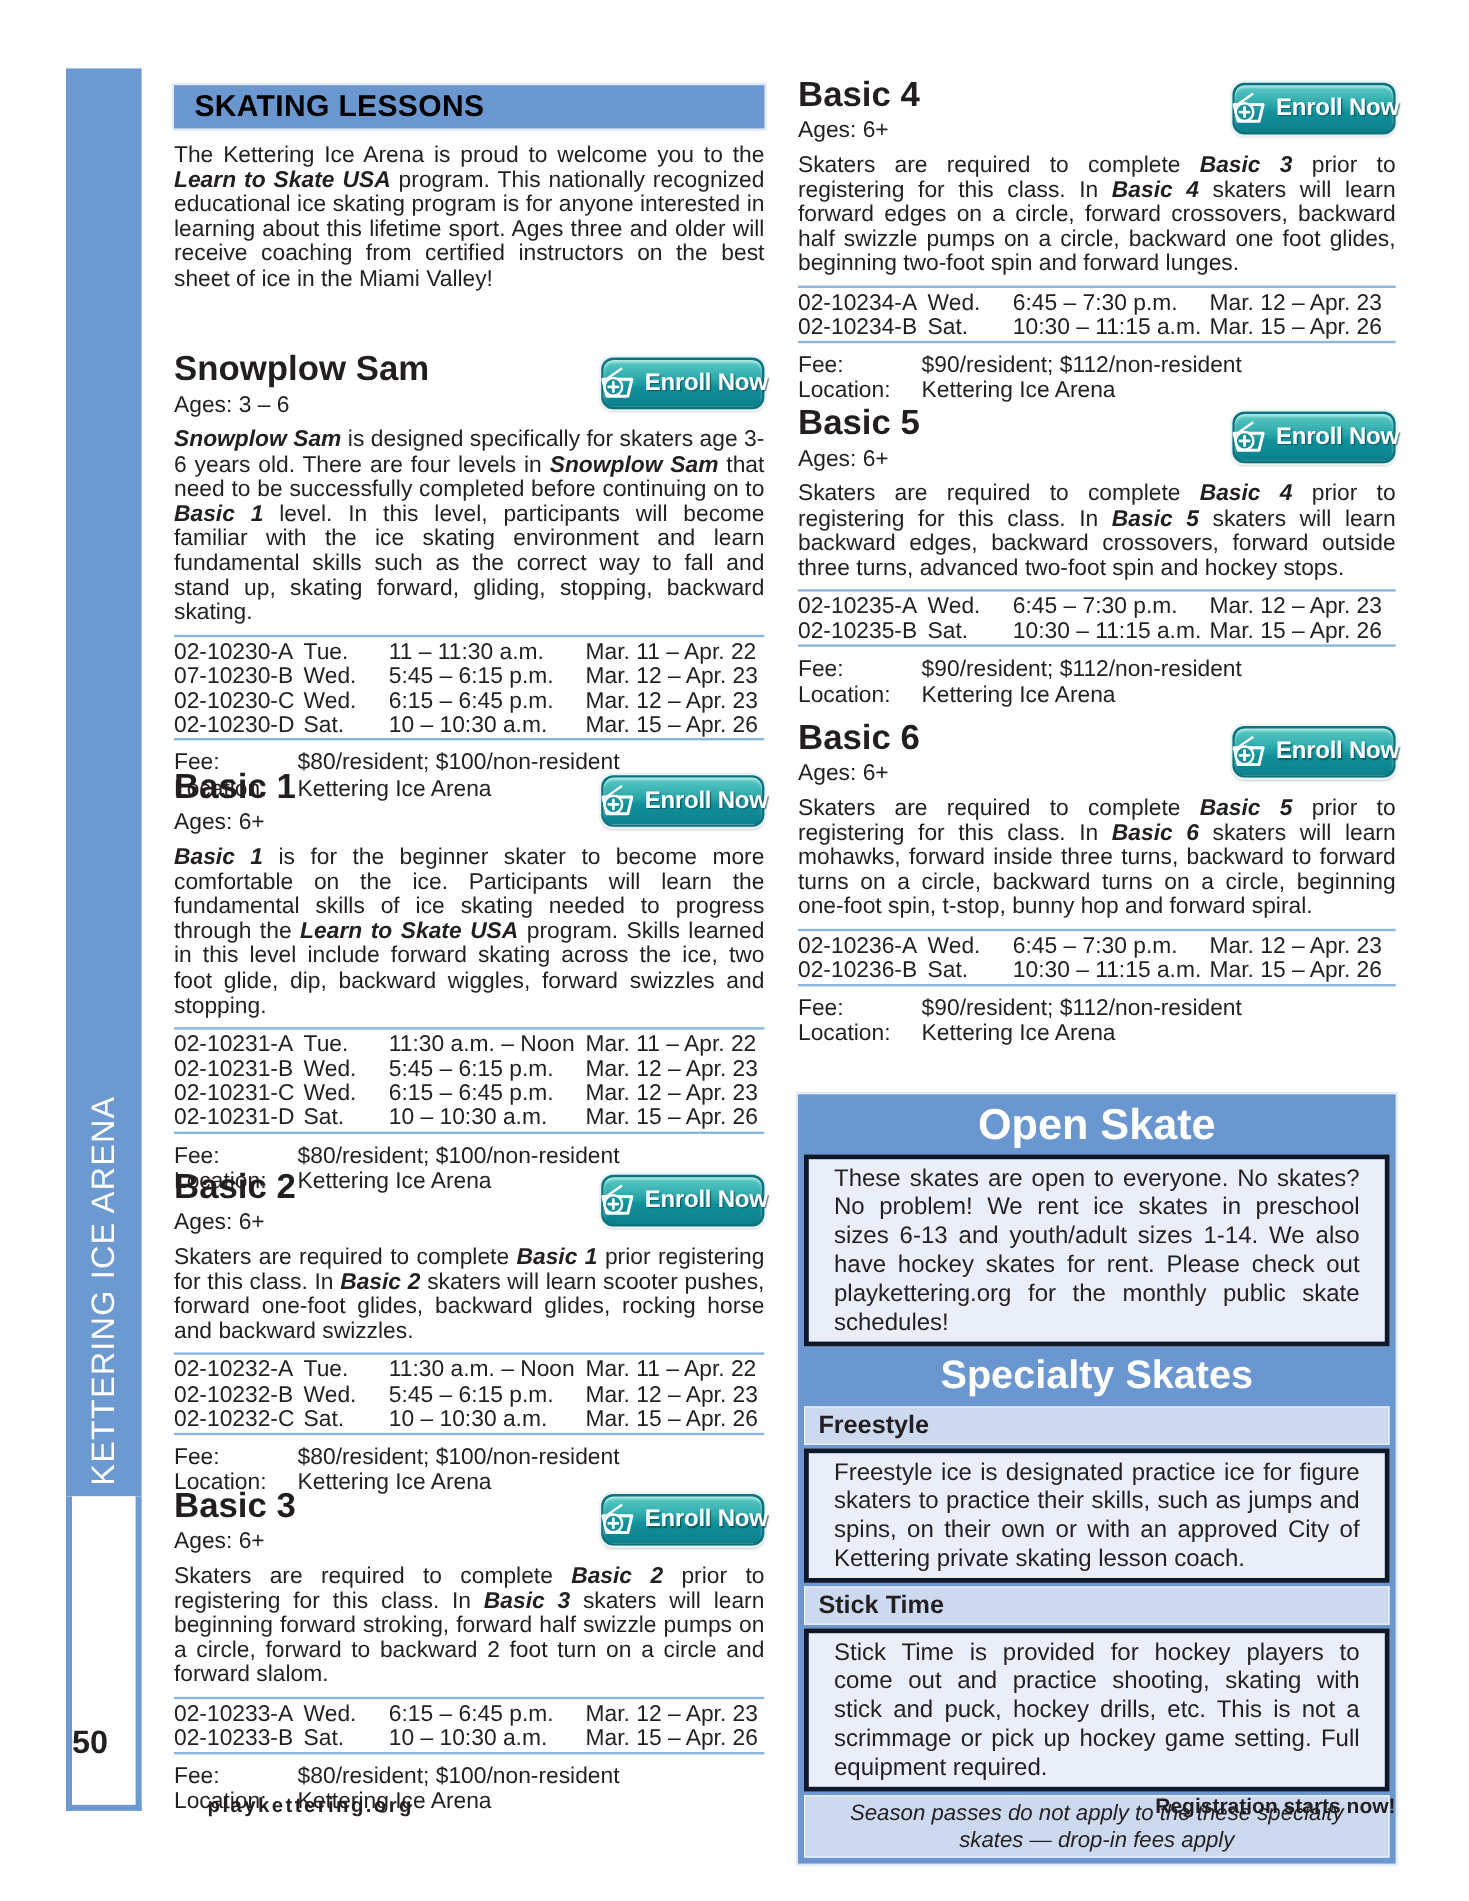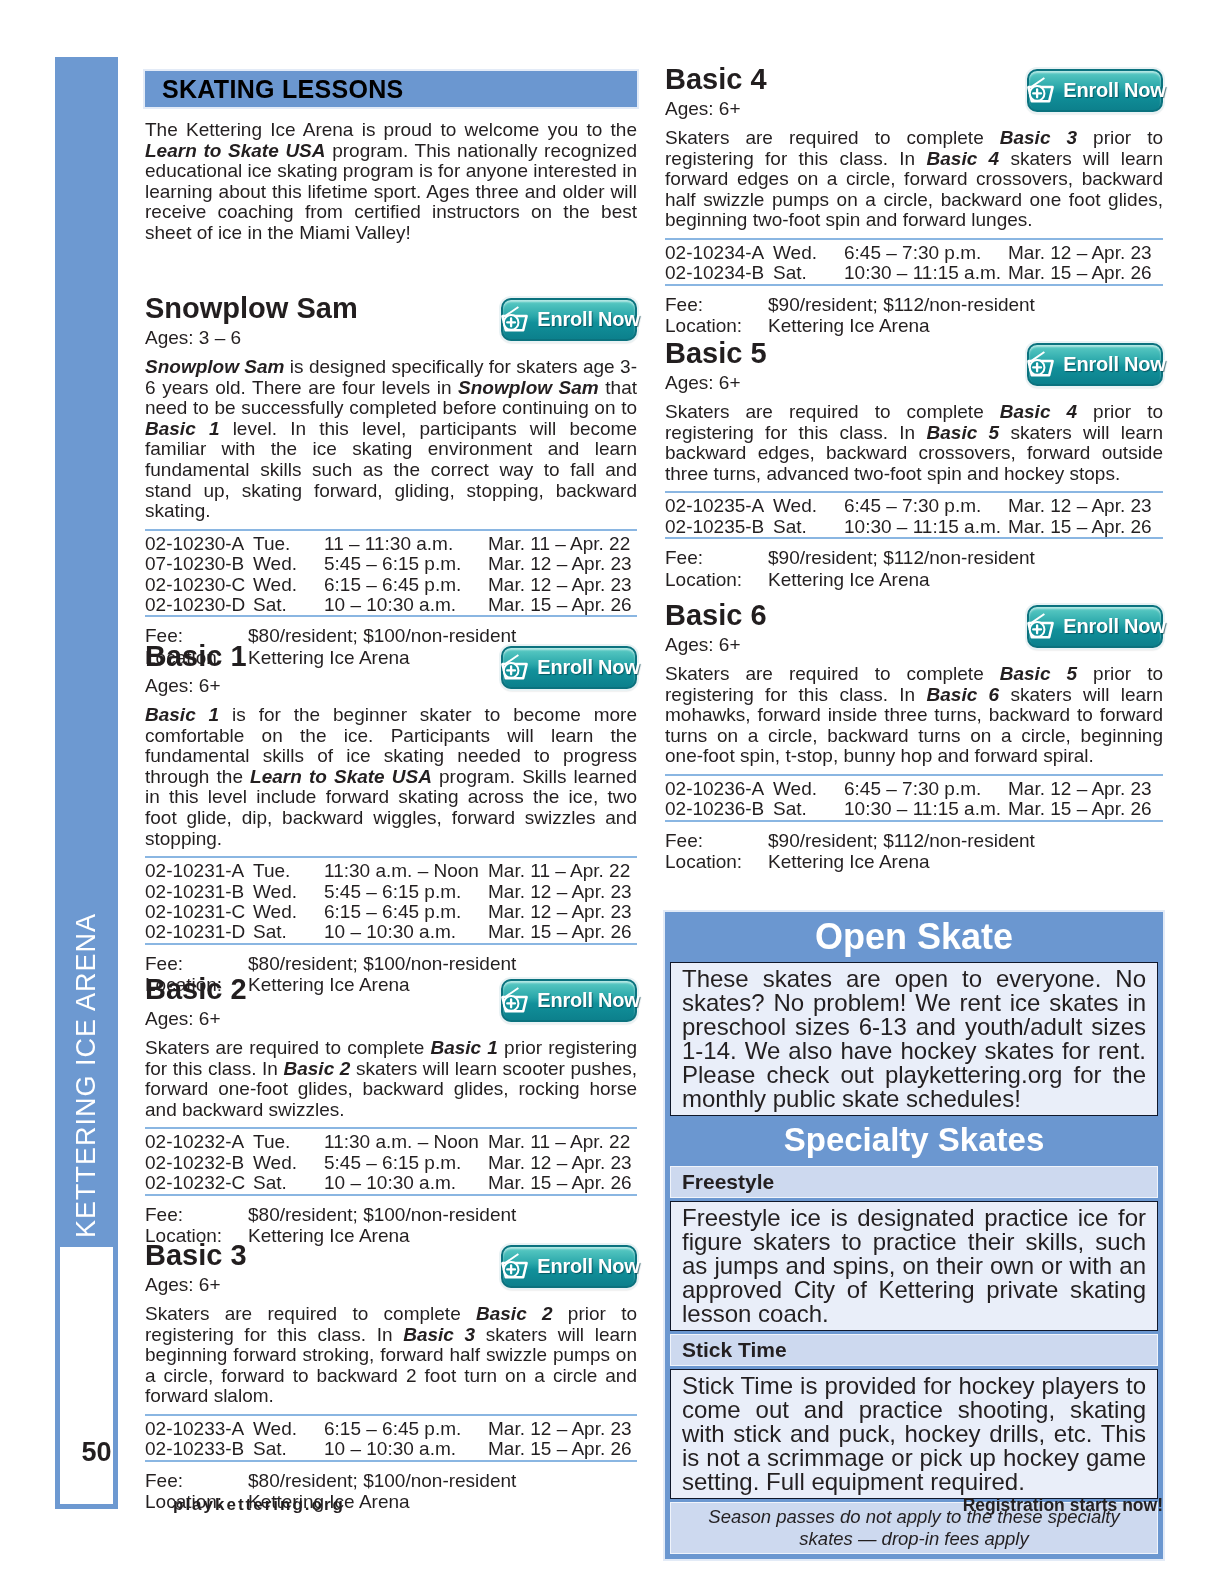--- a/index.html
+++ b/index.html
@@ -7,22 +7,22 @@
         font-family:"Liberation Sans", sans-serif;color:#231f20;overflow:hidden;}
 
   
   .sidebar-bar{position:absolute;left:55px;top:57px;width:63px;height:1190px;background:#6d99d1;}
   .sidebar-label-wrap{position:absolute;left:0;right:0;bottom:6px;height:330px;
         display:flex;align-items:center;justify-content:center;}
   .sidebar-label{writing-mode:vertical-rl;transform:rotate(180deg);
         color:#ffffff;font-size:27px;letter-spacing:1px;white-space:nowrap;}
   .pagenum-box{position:absolute;left:55px;top:1247px;width:63px;height:262px;box-sizing:border-box;
         background:#fff;border:5px solid #6d99d1;border-top:none;}
-  .pagenum{position:absolute;left:0;right:0;bottom:36px;text-align:center;
-        font-size:27px;font-weight:bold;color:#231f20;padding-left:20px;}
+  .pagenum{position:absolute;left:0;right:0;bottom:36px;text-align:left;
+        font-size:27px;font-weight:bold;color:#231f20;}
 
   
   .lessons-band{position:absolute;left:145px;top:71px;width:492px;height:36px;box-sizing:border-box;
         background:#6b97d0;box-shadow:0 0 0 2px #e3ebf7;
         display:flex;align-items:center;padding-left:17px;}
   .lessons-band span{color:#000000;font-size:25px;font-weight:bold;letter-spacing:.3px;}
 
   .intro{position:absolute;left:145px;top:120px;width:492px;
         font-size:19px;line-height:20.6px;text-align:justify;margin:0;}
 
@@ -54,22 +54,22 @@
   .sched-row{display:grid;grid-template-columns:108px 71px 164px auto;font-size:19px;line-height:20.4px;}
 
   .feeloc{margin-top:8px;display:grid;grid-template-columns:103px auto;
         font-size:19px;line-height:21.5px;}
 
   
   .box{position:absolute;left:665px;top:912px;width:498px;box-sizing:border-box;
         background:#6b97d0;box-shadow:0 0 0 2px #e3ebf7;padding:0 5px 5px;}
   .box-title{color:#fff;text-align:center;font-weight:bold;font-size:36px;height:50px;line-height:50px;}
   .box-title.small{font-size:33px;height:47px;line-height:47px;}
-  .panel{background:#e9eef9;border:1px solid #0f172a;padding:4px 11px;
-        font-size:24px;line-height:24px;text-align:justify;}
+  .panel{background:#e9eef9;border:4px solid #0f172a;padding:4px 21px;
+        font-size:20px;line-height:24px;text-align:justify;}
   .band-sub{background:#cdd9ef;border:1px solid #f0f4fb;padding:3px 11px;
         font-size:21px;font-weight:bold;margin-top:3px;}
   .panel.mt{margin-top:3px;}
   .note{background:#cdd9ef;border:1px solid #f0f4fb;padding:3px 11px;margin-top:3px;
         font-size:18.5px;font-style:italic;text-align:center;}
 
   
   .footer-left{position:absolute;left:145px;top:1495px;font-size:17px;font-weight:bold;letter-spacing:2px;margin-left:28px;}
   .footer-right{position:absolute;right:61px;top:1495px;font-size:17.5px;font-weight:bold;}
 </style>

